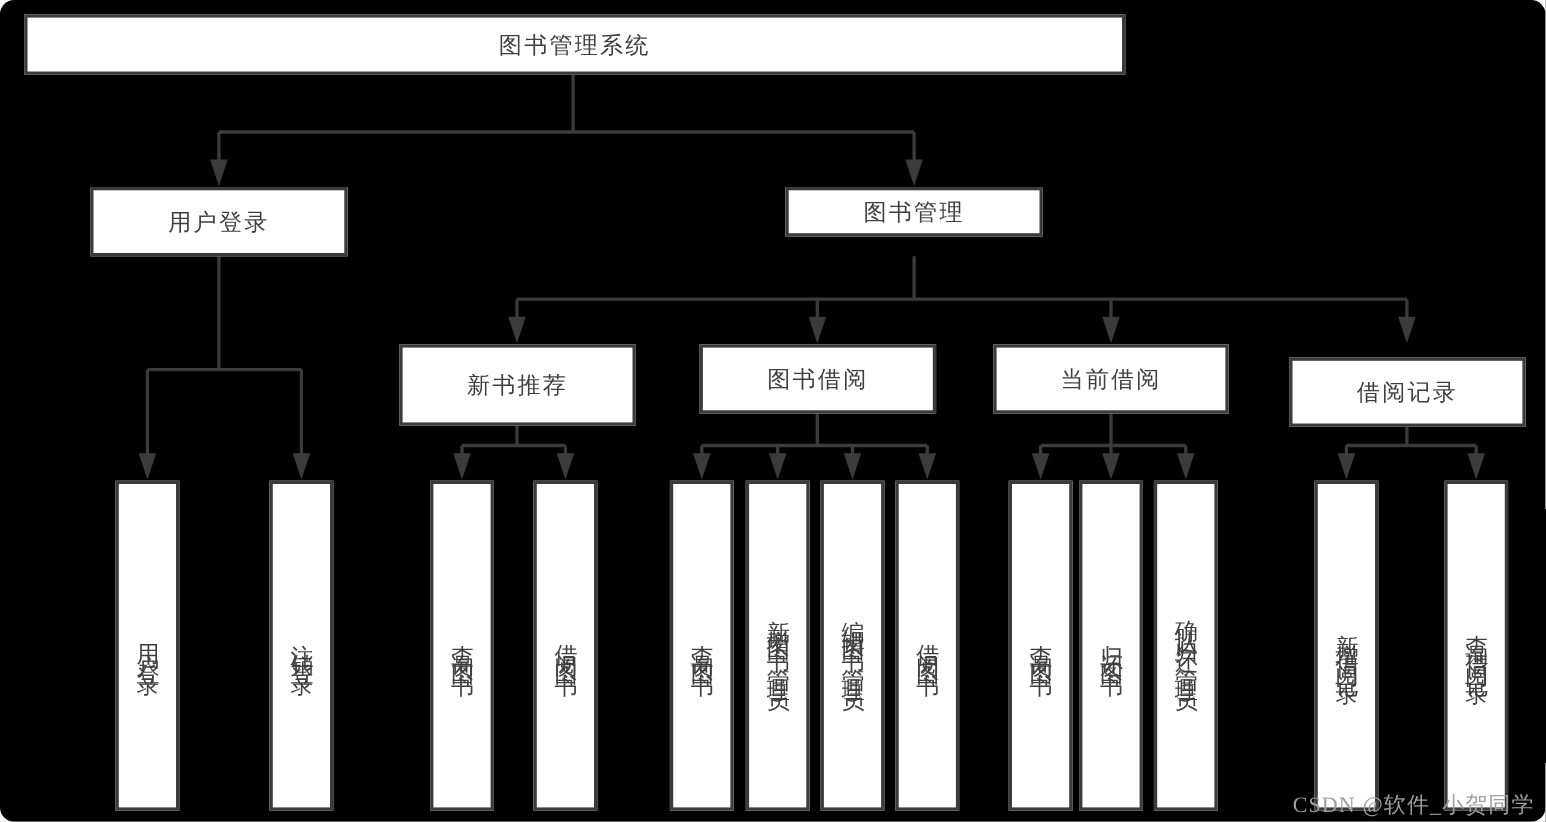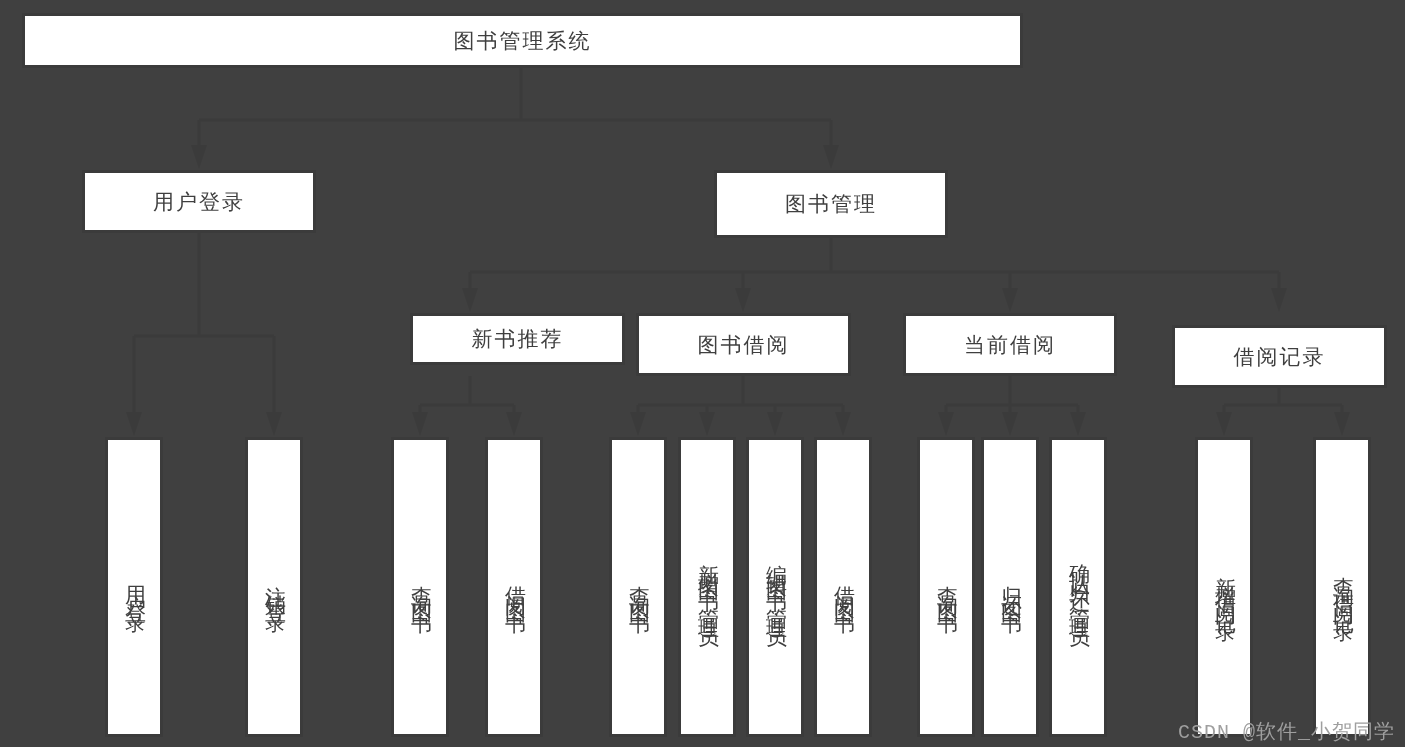--- a/index.html
+++ b/index.html
@@ -1,22 +1,23 @@
 <!DOCTYPE html>
 <html><head>
 <meta charset="utf-8">
 <style>
   html, body { margin: 0; padding: 0; background: #ffffff; }
   .canvas {
     position: relative;
     width: 1405px;
     height: 747px;
-    background: #404040;
-    font-family: Liberation Mono, monospace;
+    background: #000000;
+    font-family: Liberation Serif, serif;
     overflow: hidden;
+    border-radius: 13px;
   }
   .connectors {
     position: absolute;
     left: 0; top: 0;
     width: 1405px; height: 747px;
   }
   .node {
     position: absolute;
     box-sizing: border-box;
     background: #ffffff;
@@ -111,25 +112,25 @@
     </g>
   </svg>
 
   <div class="node hbox" style="left:22px; top:13px; width:1001px; height:55px;">
     <span>图书管理系统</span>
   </div>
 
   <div class="node hbox" style="left:82px; top:170px; width:234px; height:63px;">
     <span>用户登录</span>
   </div>
-  <div class="node hbox" style="left:714px; top:170px; width:234px; height:68px;">
+  <div class="node hbox" style="left:714px; top:170px; width:234px; height:45px;">
     <span>图书管理</span>
   </div>
 
-  <div class="node hbox" style="left:363px; top:313px; width:215px; height:52px;margin-left:47px;">
+  <div class="node hbox" style="left:363px; top:313px; width:215px; height:74px;">
     <span>新书推荐</span>
   </div>
   <div class="node hbox" style="left:903px; top:313px; width:214px; height:63px;">
     <span>当前借阅</span>
   </div>
   <div class="node hbox" style="left:636px; top:313px; width:215px; height:63px;">
     <span>图书借阅</span>
   </div>
   <div class="node hbox" style="left:1172px; top:313px; width:215px; height:63px;margin-top:12px;">
     <span>借阅记录</span>

